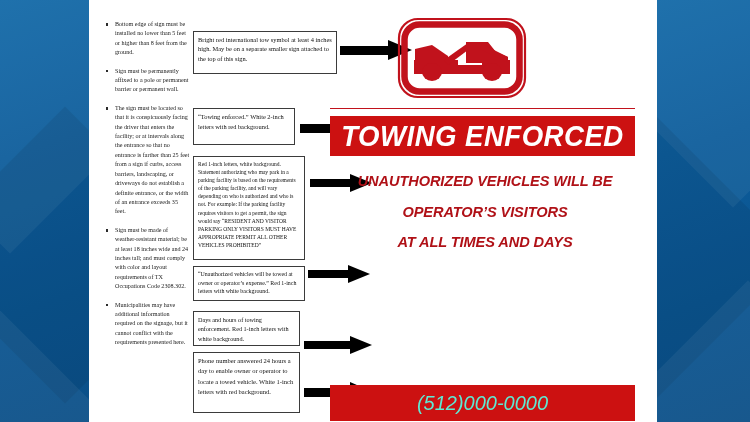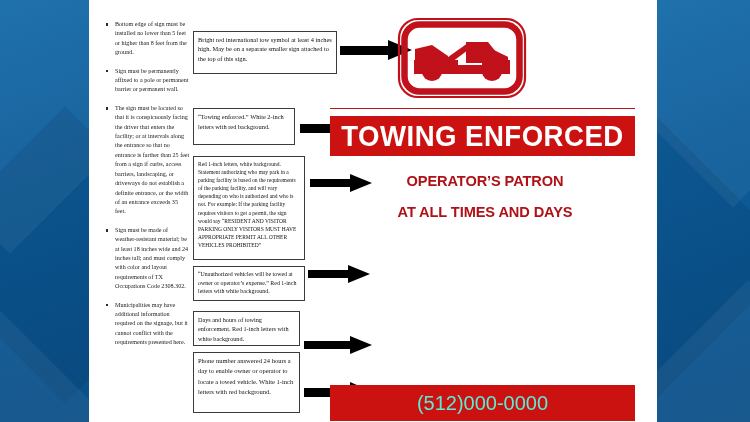--- a/index.html
+++ b/index.html
@@ -181,20 +181,21 @@
   #arrow-phone .shaft { top: 0; width: 50px; height: 9px; }
   #arrow-phone .head  { left: 46px; top: -6px; border-width: 10.5px 0 10.5px 23px; }
 
   
   #sign {
     position: absolute;
     left: 330px;
     top: 16px;
     width: 310px;
     height: 400px;
+    font-style: italic;
   }
 
   #tow-symbol {
     position: absolute;
     left: 66px;
     top: 0px;
     width: 132px;
     height: 84px;
   }
 
@@ -367,21 +368,22 @@
       </svg>
     </div>
 
     <div class="red-rule"></div>
 
     <div id="towing-enforced-bar">
       <span id="towing-enforced-text">TOWING ENFORCED</span>
     </div>
 
     <div id="sign-body">
-      <div class="sign-line">OPERATOR’S PATRON</div>
+      <div class="sign-line">UNAUTHORIZED VEHICLES WILL BE</div>
+      <div class="sign-line">OPERATOR’S VISITORS</div>
       <div class="sign-line">AT ALL TIMES AND DAYS</div>
     </div>
 
     <div id="phone-bar">
       <span id="phone-text">(512)000-0000</span>
     </div>
 
   </div>
 
 </div>

